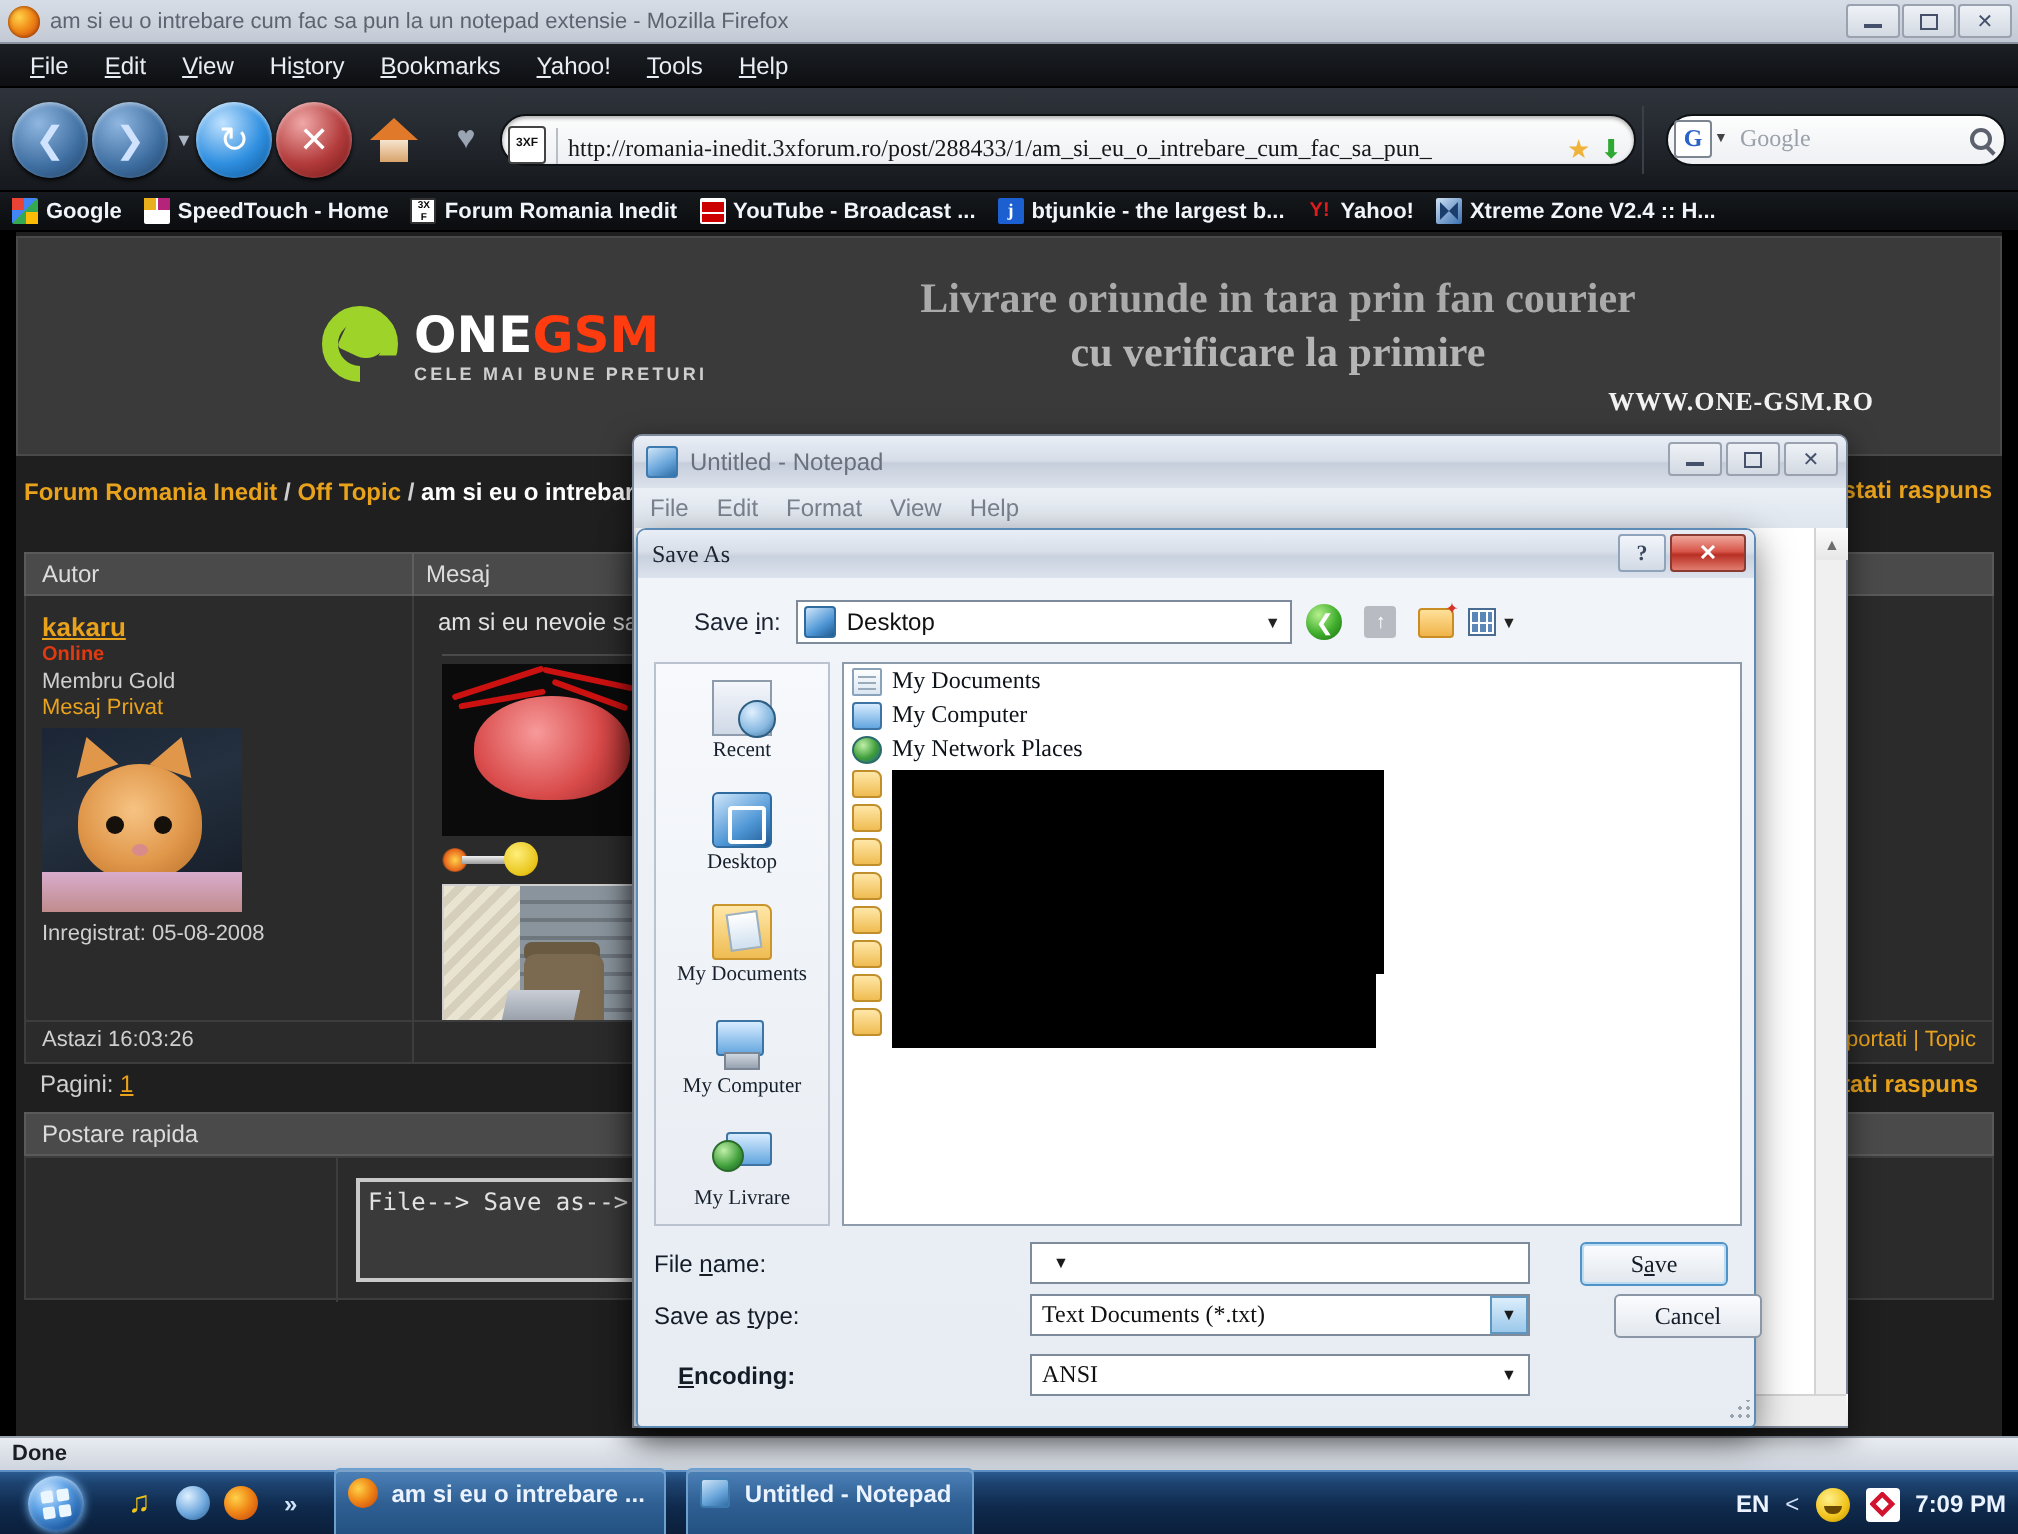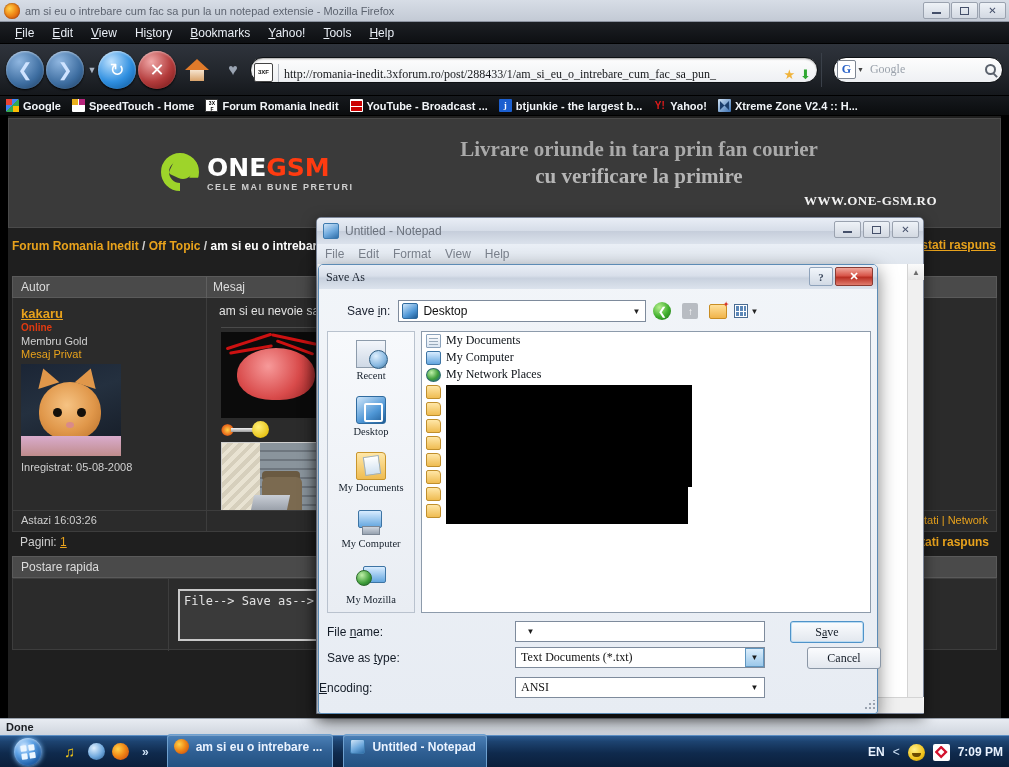--- a/index.html
+++ b/index.html
@@ -138,21 +138,21 @@
   .ad2 { font-size:21px; font-weight:bold; color:#b5b5b5; margin-top:2px; }
   .ad3 { font-size:13px; font-weight:bold; color:#f2f2f2; margin-top:4px; text-align:right;
     padding-right:32px; letter-spacing:.5px; }
 
   #breadcrumb { position:absolute; left:4px; top:122px; width:985px; font-size:12px;
     font-weight:bold; line-height:16px; }
   .bc-link { color:#e8a21c; text-decoration:none; }
   .bc-sep { color:#cfcfcf; }
   .bc-cur { color:#ffffff; }
   #bc-right { position:absolute; right:5px; top:122px; color:#e8a21c; font-size:12px;
-    font-weight:bold;text-decoration:underline; }
+    font-weight:bold; }
 
   #thead { position:absolute; left:4px; top:160px; width:985px; height:22px;
     background:#4a4a4a; border:1px solid #5a5a5a; }
   .th { position:absolute; top:3px; color:#dcdcdc; font-size:12px; }
   #th-autor { left:8px; } #th-mesaj { left:200px; }
   #th-sep { position:absolute; left:193px; top:0; width:1px; height:22px; background:#5f5f5f; }
 
   #post-row { position:absolute; left:4px; top:182px; width:985px; height:212px;
     background:#2b2b2b; border-left:1px solid #3d3d3d; border-right:1px solid #3d3d3d; }
   #post-left { position:absolute; left:0; top:0; width:189px; height:212px; padding:8px; }
@@ -600,21 +600,21 @@
           </div>
         </div>
       </div>
 
       <div id="post-foot">
         <span class="ts">Astazi 16:03:26</span>
         <span class="vs"></span>
         <span class="acts">
           <span>Raportati</span>
           <span>|</span>
-          <span>Network</span>
+          <span>Topic</span>
         </span>
       </div>
 
       <div id="pagini">
         <span class="lbl">
           <span>Pagini:</span>
           <span class="pg">1</span>
         </span>
         <span class="right">Postati raspuns</span>
       </div>
@@ -718,21 +718,21 @@
     <div class="place">
       <span class="pi pi-mydocs"></span>
       <span class="place-label">My Documents</span>
       </div>
     <div class="place">
       <span class="pi pi-mycomp"></span>
       <span class="place-label">My Computer</span>
       </div>
     <div class="place">
       <span class="pi pi-mynet"></span>
-      <span class="place-label">My Mozilla</span>
+      <span class="place-label">My Livrare</span>
       </div>
   </div>
 
   <div id="sa-filelist">
     <div class="fl-item">
       <span class="fl-ico ico-doc"></span>
       <span class="fl-name">My Documents</span>
       </div>
     <div class="fl-item">
       <span class="fl-ico ico-comp"></span>
@@ -787,21 +787,21 @@
     </div>
 
     <span class="sa-rowlabel" style="left:8px; top:34px;">
       <span>Save as </span><u>t</u><span>ype:</span>
     </span>
     <div class="sa-combo" style="position:absolute; left:196px; top:30px; width:250px;">
       <span class="v">Text Documents (*.txt)</span>
       <span class="btn blue">▼</span>
     </div>
 
-    <span class="sa-rowlabel" style="left:0; top:64px;">
+    <span class="sa-rowlabel" style="left:20px; top:64px;font-weight:bold;">
       <u>E</u><span>ncoding:</span>
     </span>
     <div class="sa-combo" style="position:absolute; left:196px; top:60px; width:250px;">
       <span class="v">ANSI</span>
       <span class="btn">▼</span>
     </div>
 
     <div class="sa-btn primary" style="position:absolute; left:471px; top:4px;">
       <span>S</span>
         <u>a</u>

